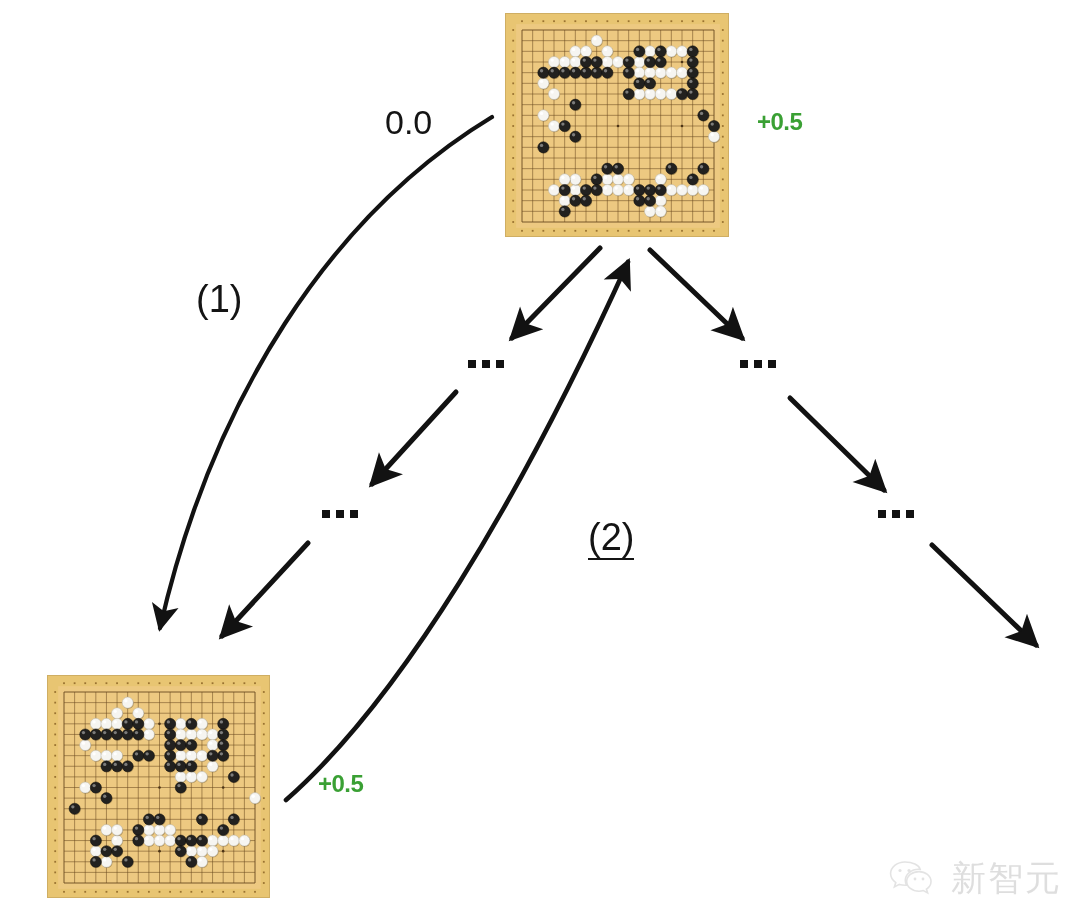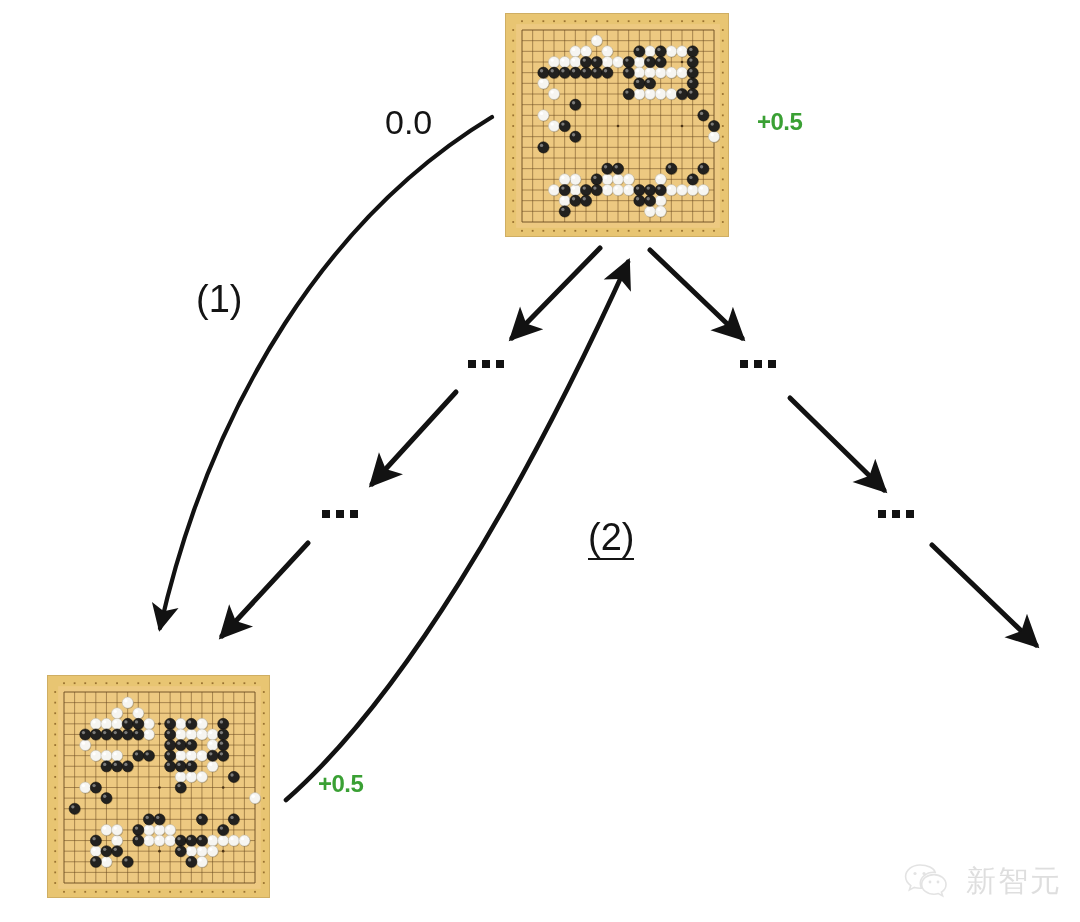--- a/index.html
+++ b/index.html
@@ -75,21 +75,21 @@
   #watermark {
     position: absolute;
     right: 18px;
     bottom: 20px;
     display: flex;
     align-items: center;
     gap: 8px;
     opacity: 0.5;
   }
   #watermark .wm-text {
-    font-size: 30px;
+    font-size: 35px;
     color: #bfbfbf;
     font-family: "DejaVu Sans", sans-serif;
     letter-spacing: 2px;
     margin-left: 9px;
   }
 </style>
 </head>
 <body>
 
 <div id="stage">

